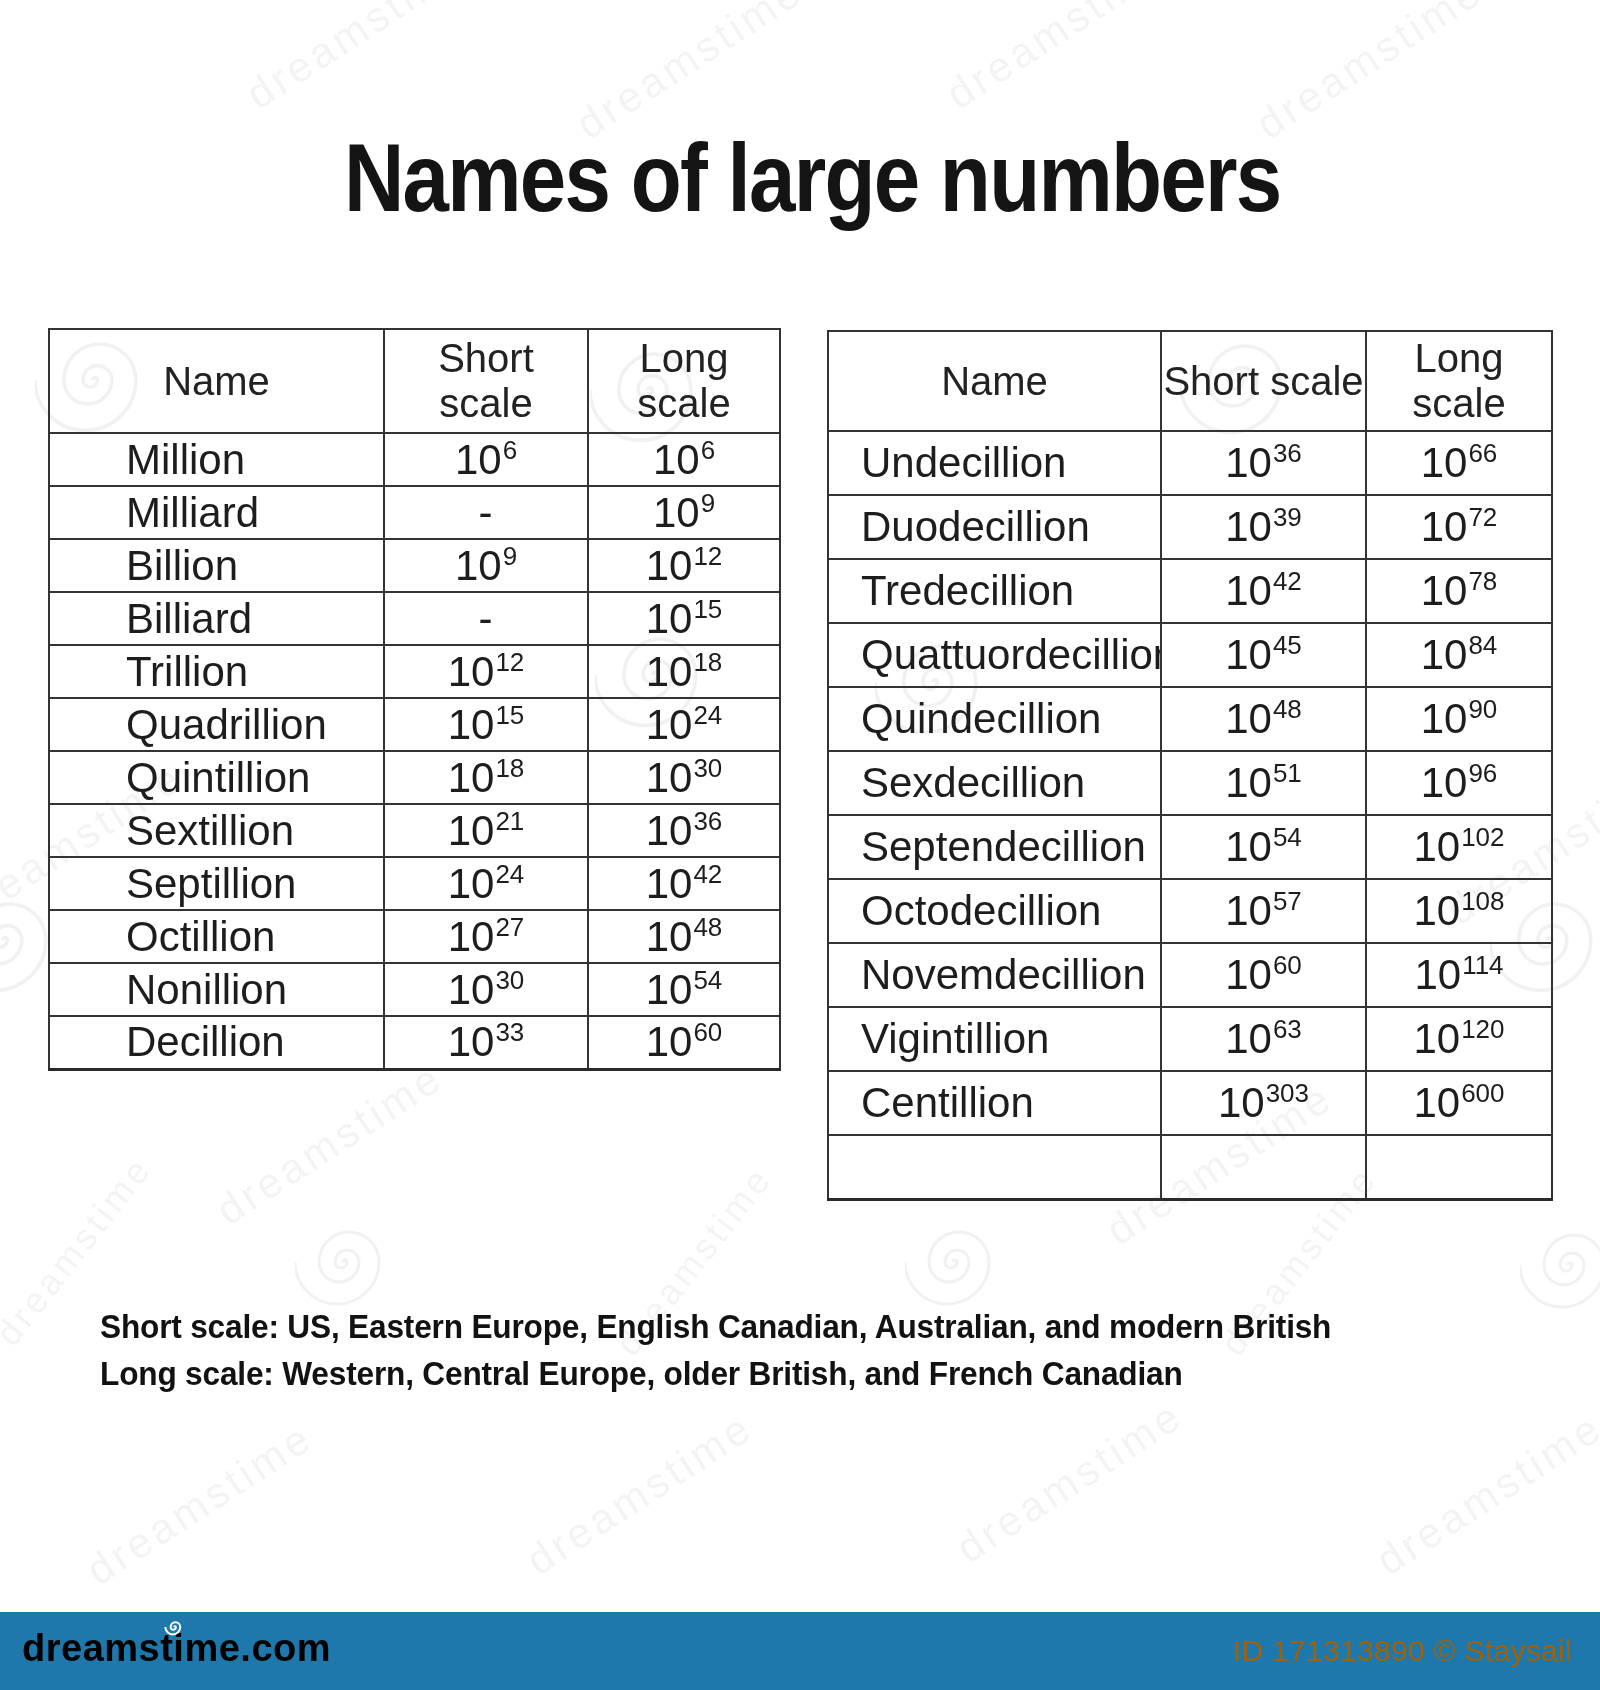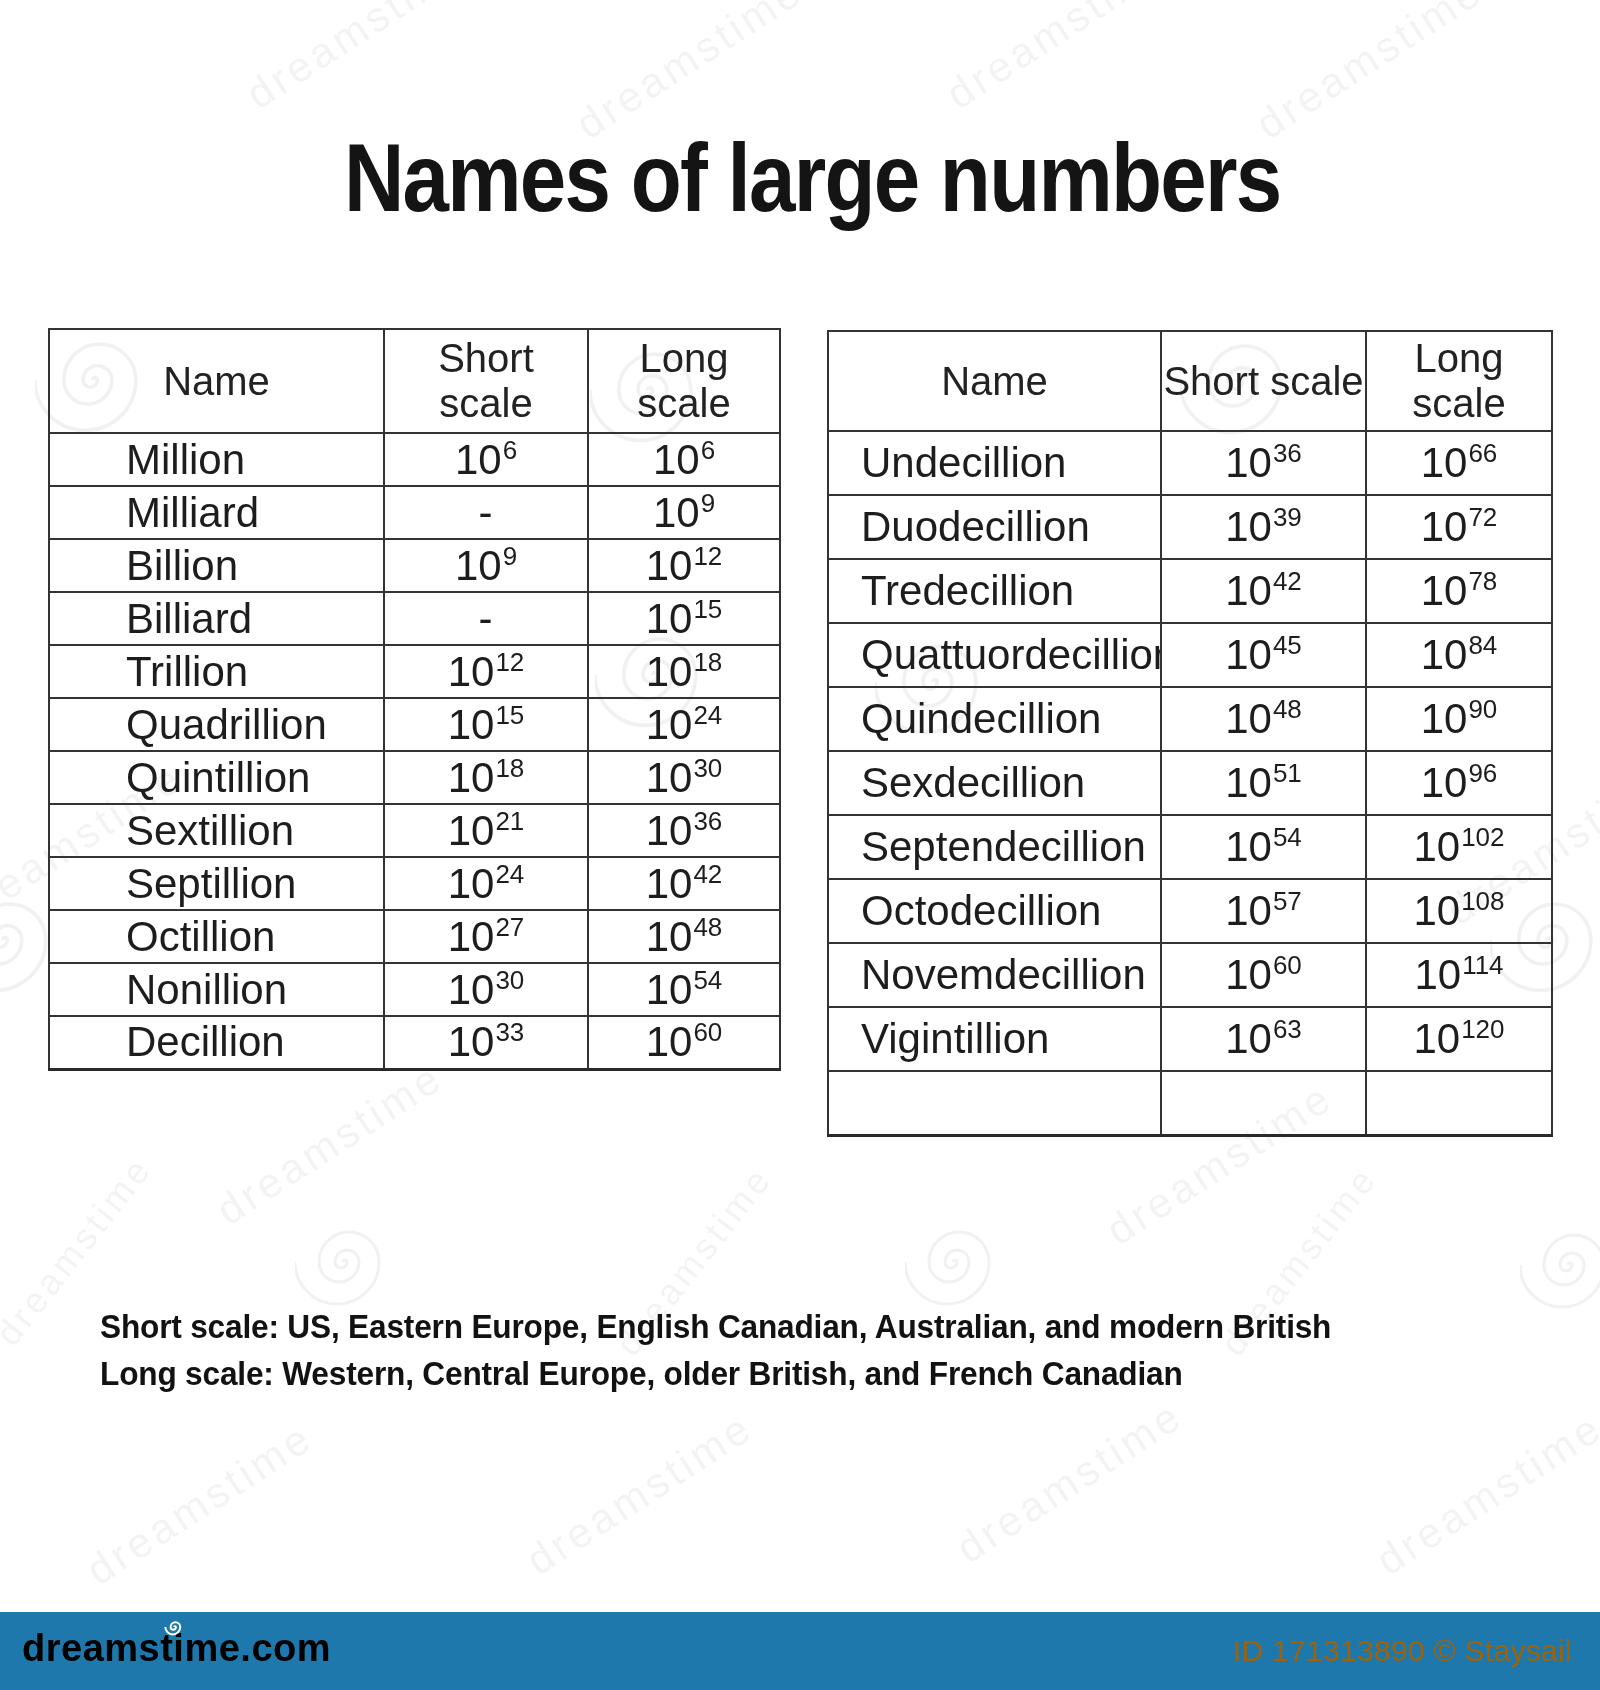--- a/index.html
+++ b/index.html
@@ -237,20 +237,25 @@
           <td class="name">Novemdecillion</td>
           <td class="val"><span>10</span><sup>60</sup></td>
           <td class="val"><span>10</span><sup>114</sup></td>
         </tr>
       <tr>
           <td class="name">Vigintillion</td>
           <td class="val"><span>10</span><sup>63</sup></td>
           <td class="val"><span>10</span><sup>120</sup></td>
         </tr>
       <tr>
+          <td class="name">Centillion</td>
+          <td class="val"><span>10</span><sup>303</sup></td>
+          <td class="val"><span>10</span><sup>600</sup></td>
+        </tr>
+      <tr>
           <td class="name"></td>
           <td class="val"><span></span><sup></sup></td>
           <td class="val"><span></span><sup></sup></td>
         </tr>
     </tbody>
   </table>
 
   <div class="footnotes">
     <div>Short scale: US, Eastern Europe, English Canadian, Australian, and modern British</div>
     <div>Long scale: Western, Central Europe, older British, and French Canadian</div>

